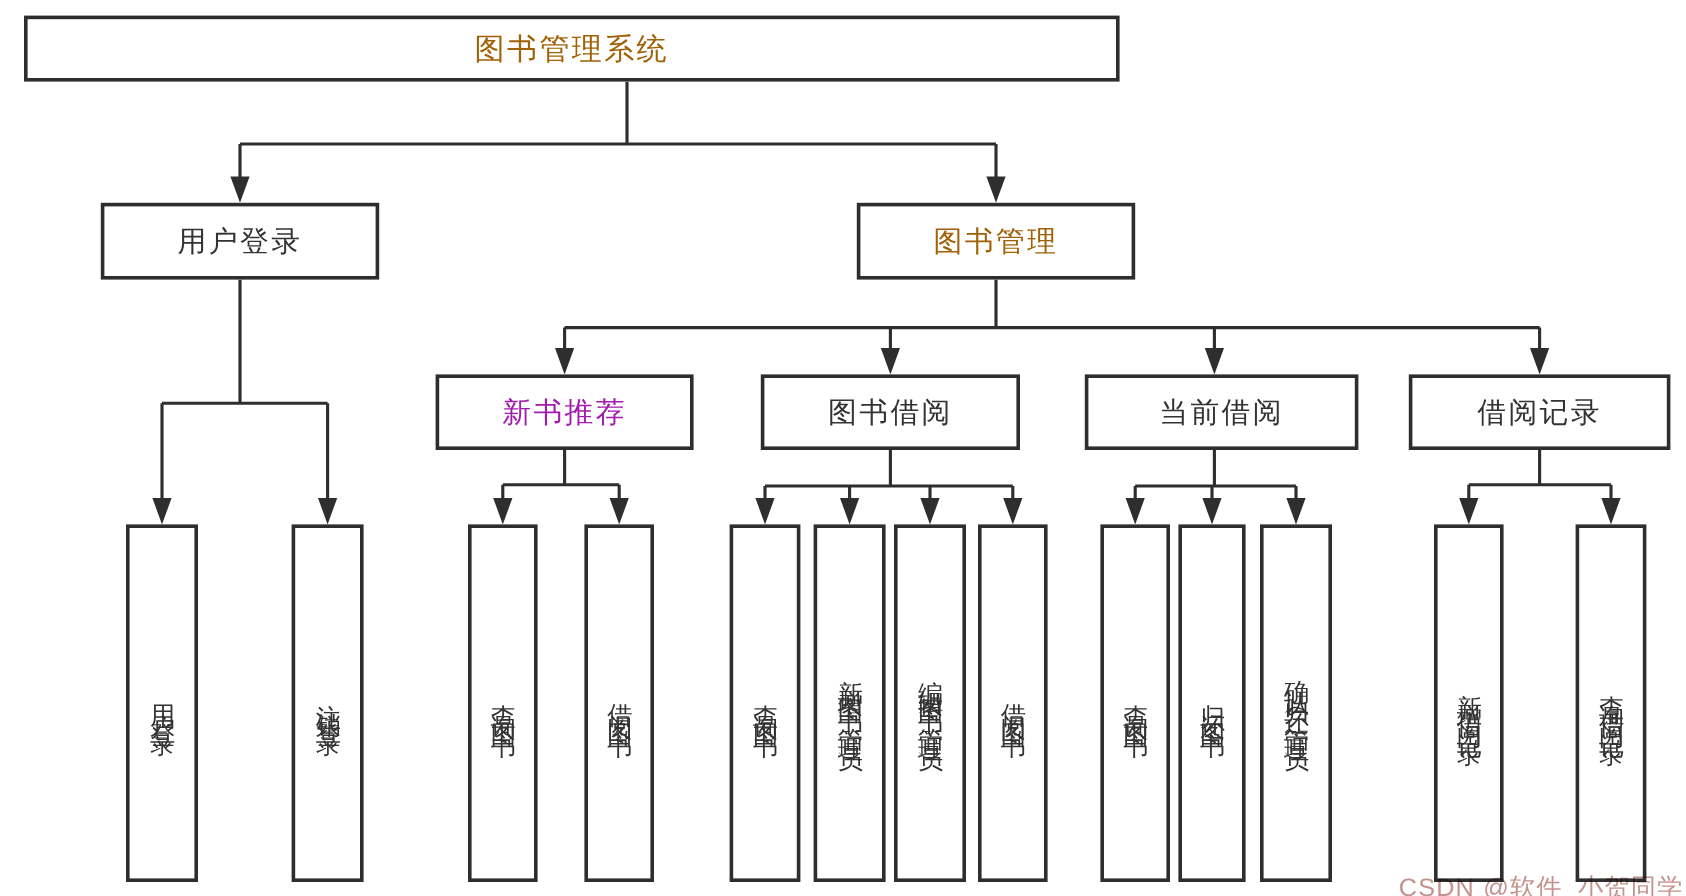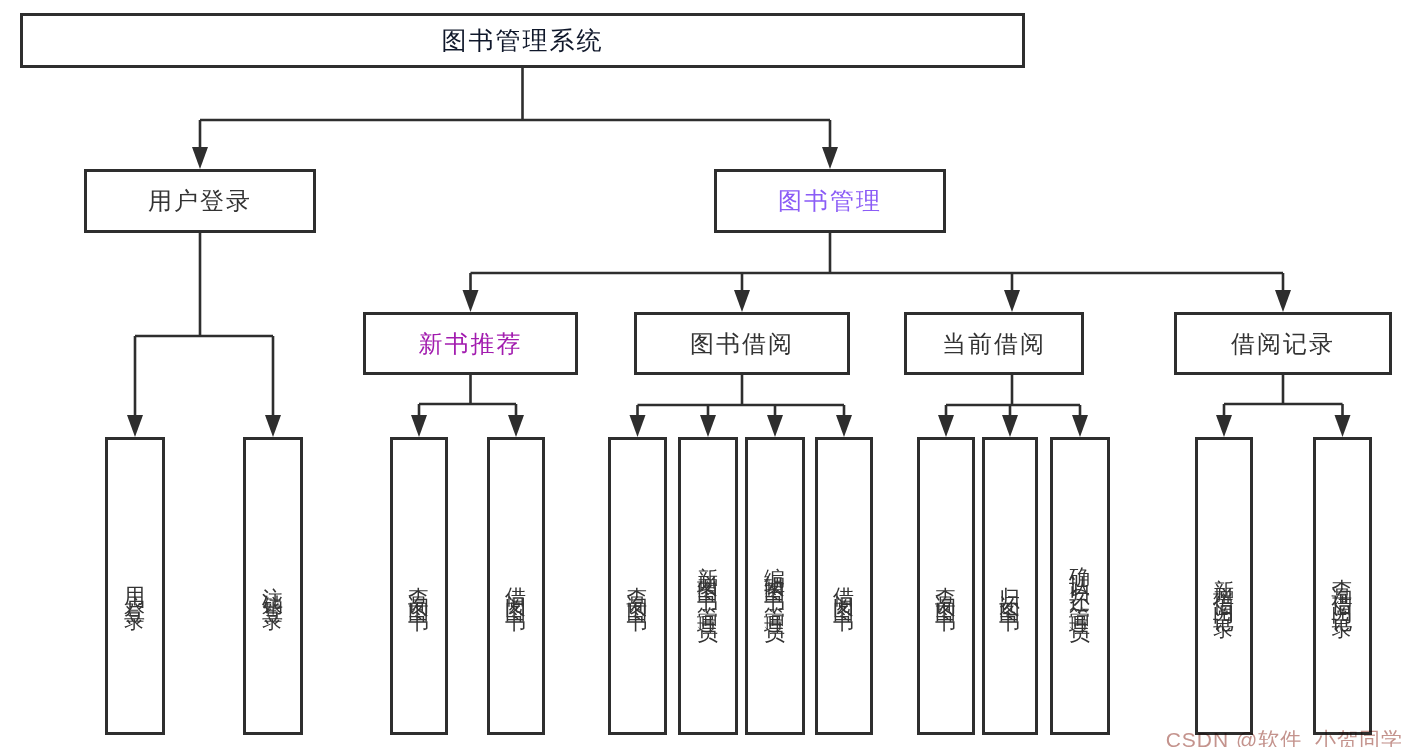--- a/index.html
+++ b/index.html
@@ -57,36 +57,36 @@
         <polygon points="1072,415 1088,415 1080,437" fill="#2e2e2e"></polygon>
       </g>
       <g>
         <path d="M 1283 375 L 1283 404 M 1224 404 L 1342.5 404 M 1224 404 L 1224 419 M 1342.5 404 L 1342.5 419" stroke="#2e2e2e" stroke-width="2.6" fill="none"></path>
         <polygon points="1216,415 1232,415 1224,437" fill="#2e2e2e"></polygon>
         <polygon points="1334.5,415 1350.5,415 1342.5,437" fill="#2e2e2e"></polygon>
       </g>
     </svg>
 
   <div class="watermark" style="color: rgb(196, 147, 141);">CSDN @软件_小贺同学</div>
-<div class="node h root" style="left: 20px; top: 13px; width: 1005px; height: 55px; color: #0f172a;">
+<div class="node h root" style="left: 20px; top: 13px; width: 913px; height: 55px; color: #a16207;">
       <span class="lbl">图书管理系统</span>
     </div>
     <div class="node h" style="left: 84px; top: 169px; width: 232px; height: 64px; color: rgb(51, 51, 51);">
       <span class="lbl">用户登录</span>
     </div>
-    <div class="node h" style="left: 714px; top: 169px; width: 232px; height: 64px; color: #8b5cf6;">
+    <div class="node h" style="left: 714px; top: 169px; width: 232px; height: 64px; color: #a16207;">
       <span class="lbl">图书管理</span>
     </div>
     <div class="node h" style="left: 363px; top: 312px; width: 215px; height: 63px; color: #a21caf;">
       <span class="lbl">新书推荐</span>
     </div>
     <div class="node h" style="left: 634px; top: 312px; width: 216px; height: 63px; color: rgb(51, 51, 51);">
       <span class="lbl">图书借阅</span>
     </div>
-    <div class="node h" style="left: 904px; top: 312px; width: 180px; height: 63px; color: rgb(51, 51, 51);">
+    <div class="node h" style="left: 904px; top: 312px; width: 228px; height: 63px; color: rgb(51, 51, 51);">
       <span class="lbl">当前借阅</span>
     </div>
     <div class="node h" style="left: 1174px; top: 312px; width: 218px; height: 63px; color: rgb(51, 51, 51);">
       <span class="lbl">借阅记录</span>
     </div>
     <div class="node v" style="left: 105px; top: 437px; width: 60px; height: 298px; color: rgb(51, 51, 51);">
       <span class="lbl">用户登录</span>
     </div>
     <div class="node v" style="left: 243px; top: 437px; width: 60px; height: 298px; color: rgb(51, 51, 51);">
       <span class="lbl">注销登录</span>

